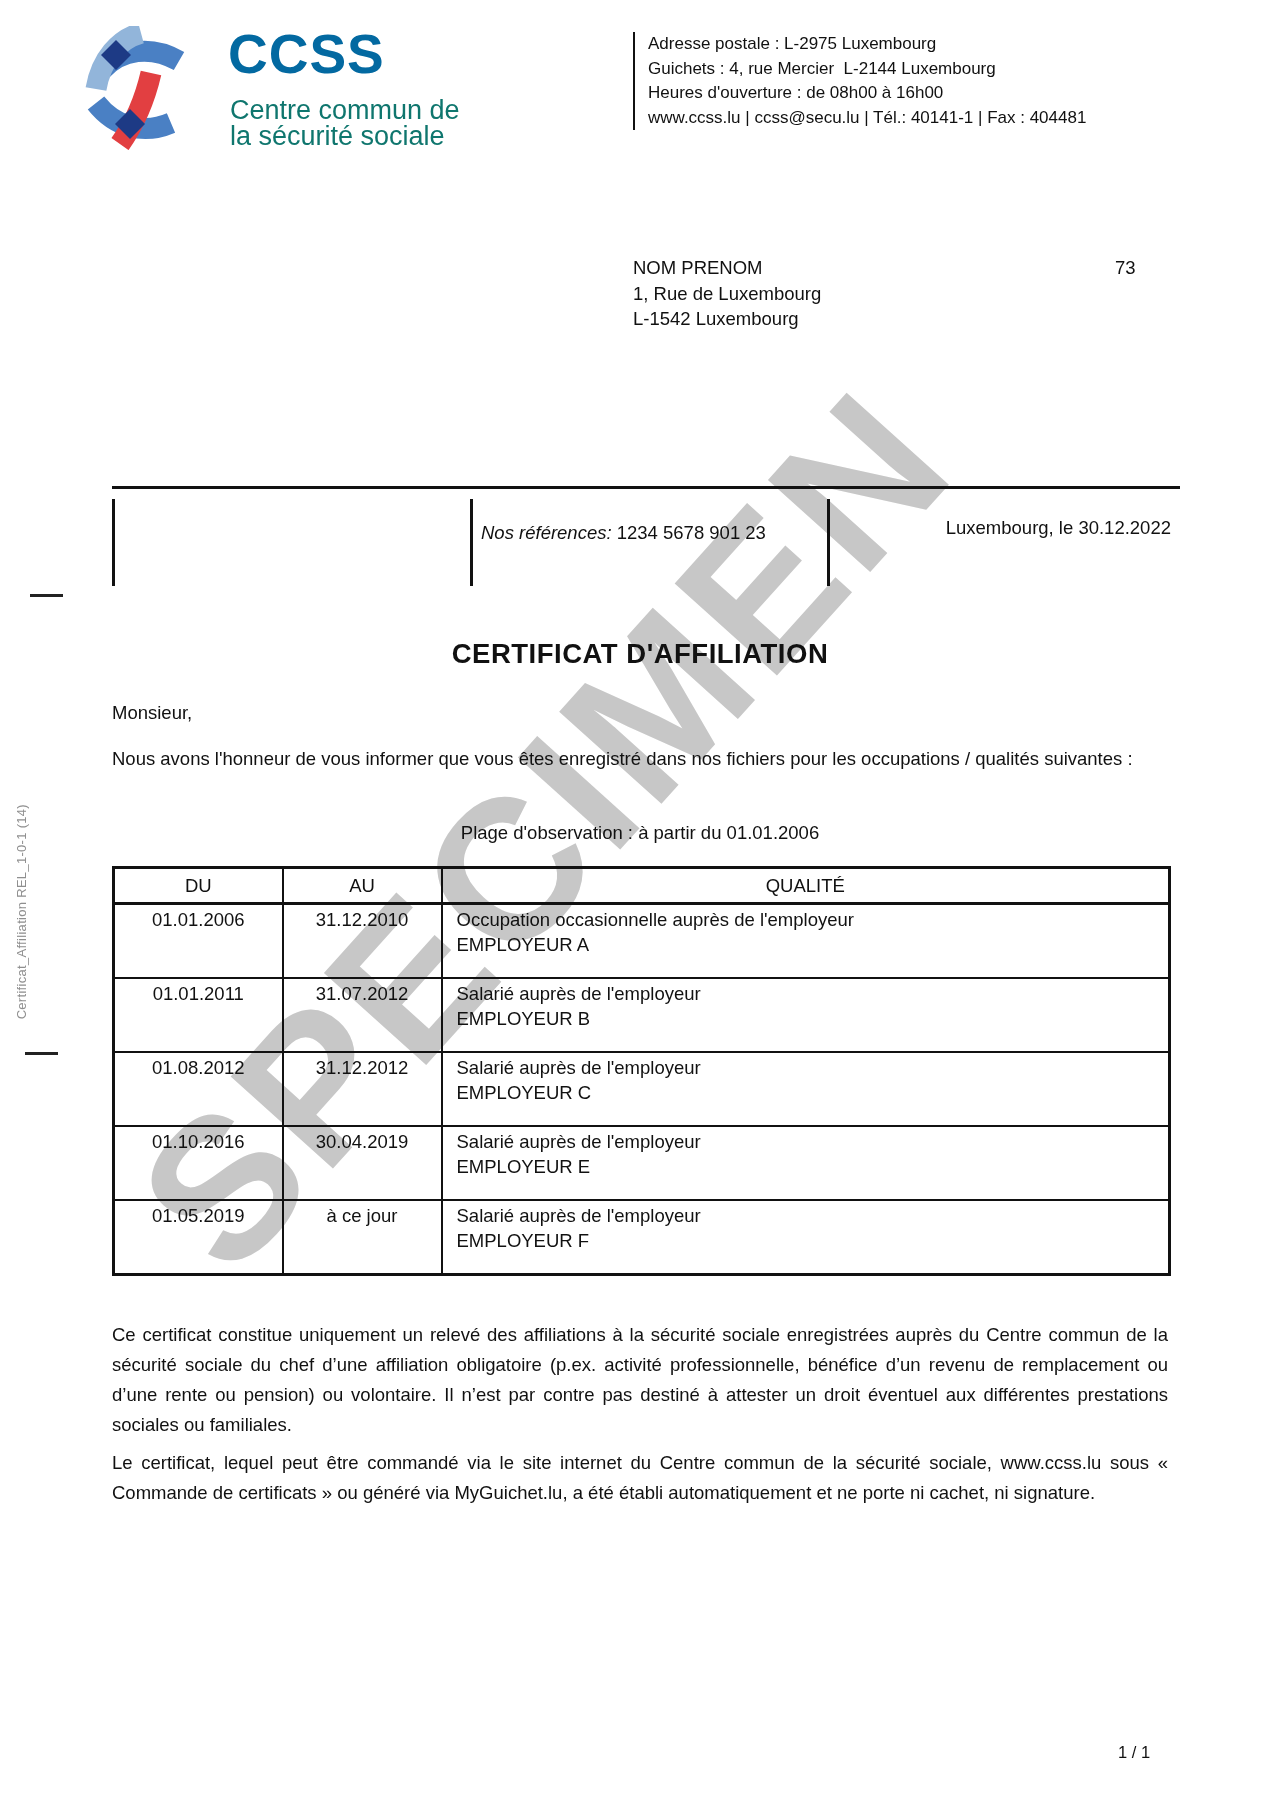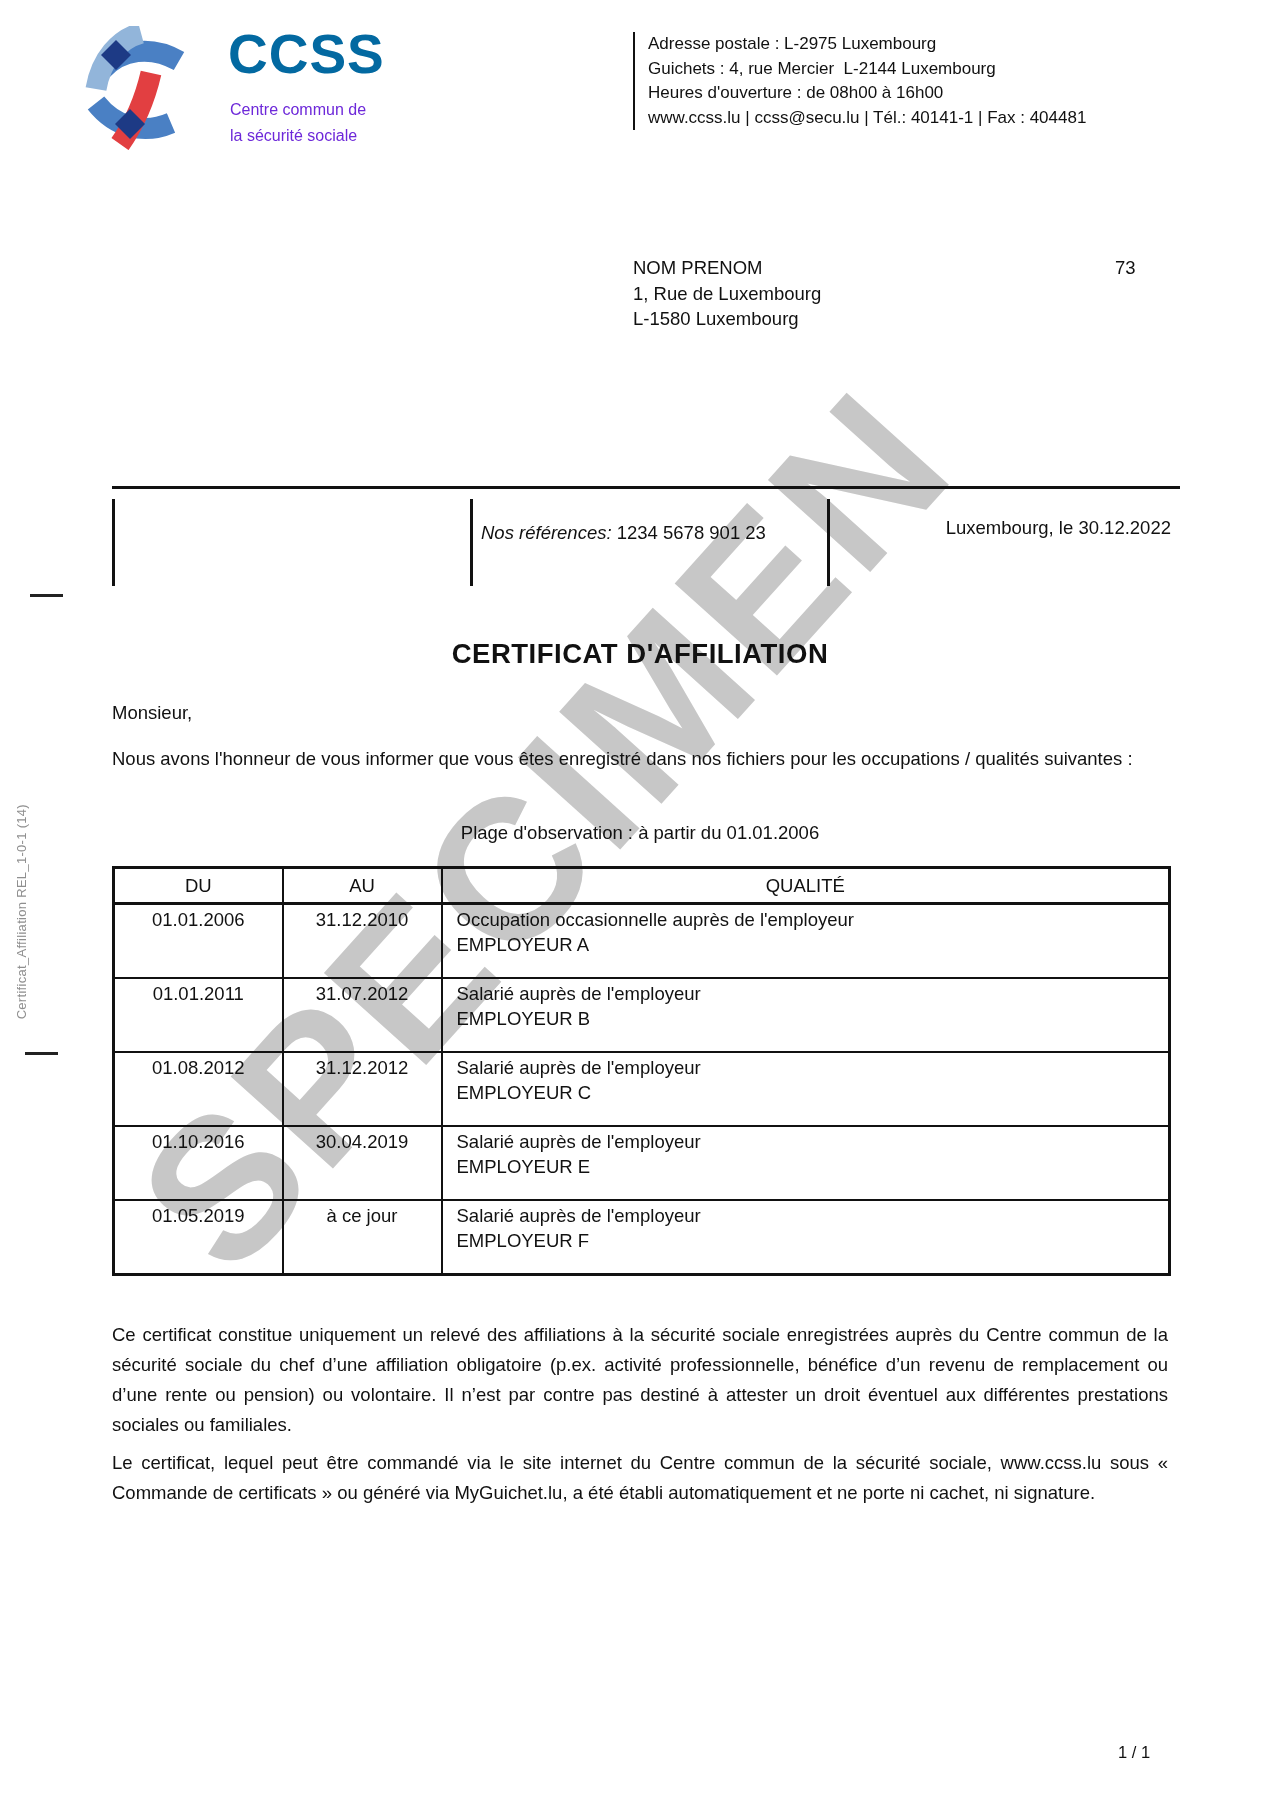--- a/index.html
+++ b/index.html
@@ -13,21 +13,21 @@
   .watermark {
     position:absolute; left:545px; top:830px; z-index:0;
     transform:translate(-50%,-50%) rotate(-48deg);
     font-size:200px; font-weight:bold; letter-spacing:6px;
     color:#c7c7c7; white-space:nowrap; user-select:none;
   }
 
   
   .logo-mark { left:85px; top:26px; }
   .logo-acronym { left:228px; top:27px; font-size:55px; font-weight:bold; color:#0369a1; letter-spacing:1px; line-height:1; }
-  .logo-tagline { left:230px; top:97px; font-size:16px; line-height:26px; color:#6d28d9; }
+  .logo-tagline { left:230px; top:97px; font-size:27px; line-height:26px; color:#0f766e; }
 
   
   .header-right { left:633px; top:32px; border-left:2.5px solid #111; padding-left:13px; }
   .header-line { font-size:17px; line-height:24.5px; white-space:pre; }
   .department { font-size:17.5px; font-weight:bold; margin-top:3px; line-height:24px; }
 
   
   .recipient { left:633px; top:255px; font-size:18.5px; line-height:25.5px; }
   .recipient-code { left:1115px; top:257px; font-size:18.5px; }
 
@@ -98,21 +98,21 @@
   <div class="abs header-right">
     <div class="header-line">Adresse postale : L-2975 Luxembourg</div>
     <div class="header-line">Guichets : 4, rue Mercier  L-2144 Luxembourg</div>
     <div class="header-line">Heures d'ouverture : de 08h00 à 16h00</div>
     <div class="header-line">www.ccss.lu | ccss@secu.lu | Tél.: 40141-1 | Fax : 404481</div>
   </div>
 
   <div class="abs recipient">
     <div>NOM PRENOM</div>
     <div>1, Rue de Luxembourg</div>
-    <div>L-1580 Luxembourg</div>
+    <div>L-1542 Luxembourg</div>
   </div>
   <div class="abs recipient-code">73</div>
 
   <div class="abs rule"></div>
   <div class="abs ref-bar ref-bar1"></div>
   <div class="abs ref-bar ref-bar2"></div>
   <div class="abs ref-bar ref-bar3"></div>
   <div class="abs ref-text"><span class="ref-label">Nos références: </span><span>1234 5678 901 23</span></div>
   <div class="abs place-date">Luxembourg, le 30.12.2022</div>
 

